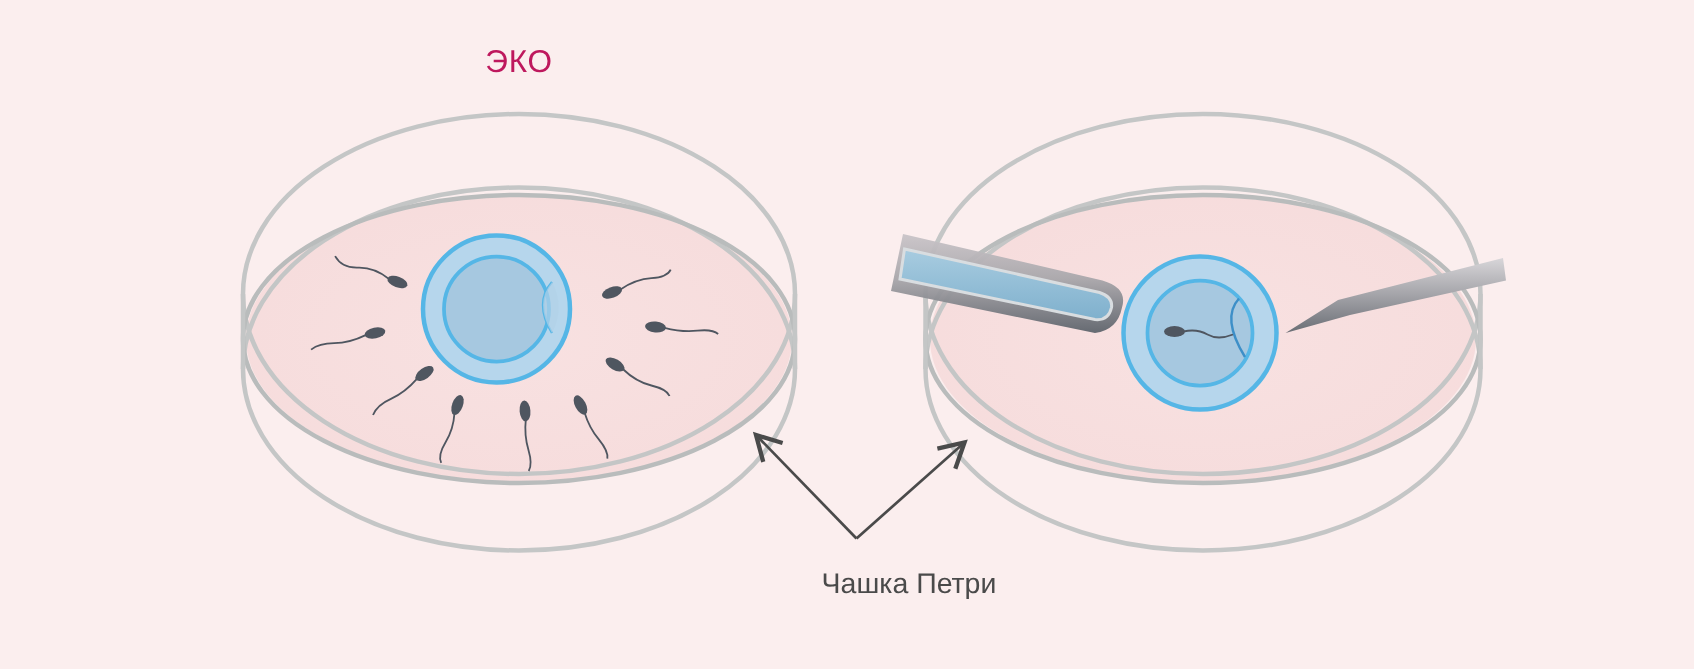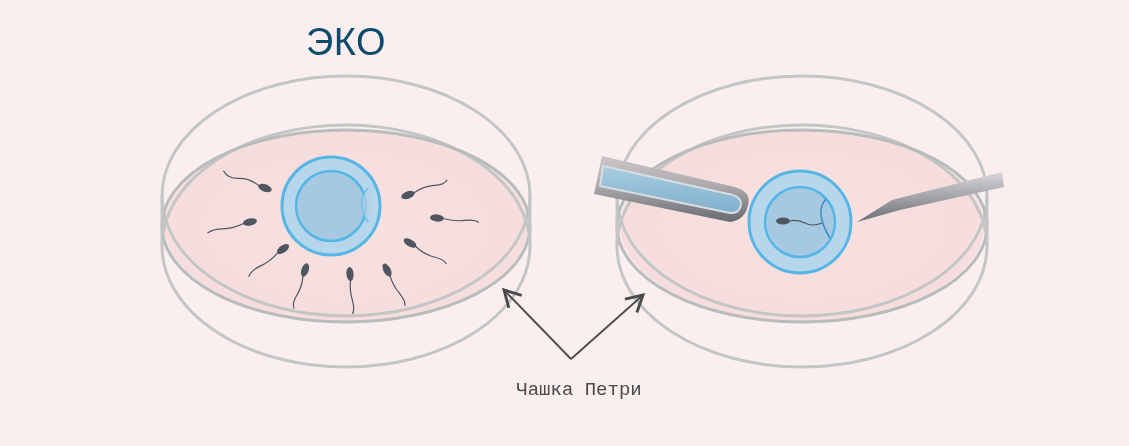--- a/index.html
+++ b/index.html
@@ -4,21 +4,21 @@
 <style>
   html, body { margin: 0; padding: 0; }
   body {
     width: 1129px; height: 446px; overflow: hidden;
     background: #fbeeee;
     font-family: "Liberation Sans", "DejaVu Sans", sans-serif;
     position: relative;
   }
   .stage { position: absolute; left: 0; top: 0; width: 1129px; height: 446px; }
   .title {
-    position: absolute; font-size: 38px; color: #0c4a6e; letter-spacing: 0.5px;
+    position: absolute; font-size: 21px; color: #be185d; letter-spacing: 0.5px;
     transform: translateX(-50%); top: 22px; line-height: 40px;
   }
   .caption {
     position: absolute; font-size: 19px; color: #4a4a4a;
     transform: translateX(-50%); top: 378px; line-height: 24px;
   }
   svg { position: absolute; left: 0; top: 0; }
 </style>
 </head>
 <body>
@@ -146,14 +146,14 @@
       <path d="M789,221 Q798,219 805,223 T822,223" fill="none" stroke="#4f5660" stroke-width="1.2"></path>
     </g>
 
     <g>
       <path d="M571,359 L504,290" fill="none" stroke="#4a4a4a" stroke-width="1.8" marker-end="url(#arrowHead)"></path>
       <path d="M571,359 L643,295" fill="none" stroke="#4a4a4a" stroke-width="1.8" marker-end="url(#arrowHead)"></path>
     </g>
   </svg>
 
   <div class="title" style="left:346px;">ЭКО</div>
-  <div class="caption" style="left:579px;font-family:Liberation Mono, monospace;">Чашка Петри</div>
+  <div class="caption" style="left:606px;">Чашка Петри</div>
 </div>
 
 </body></html>

